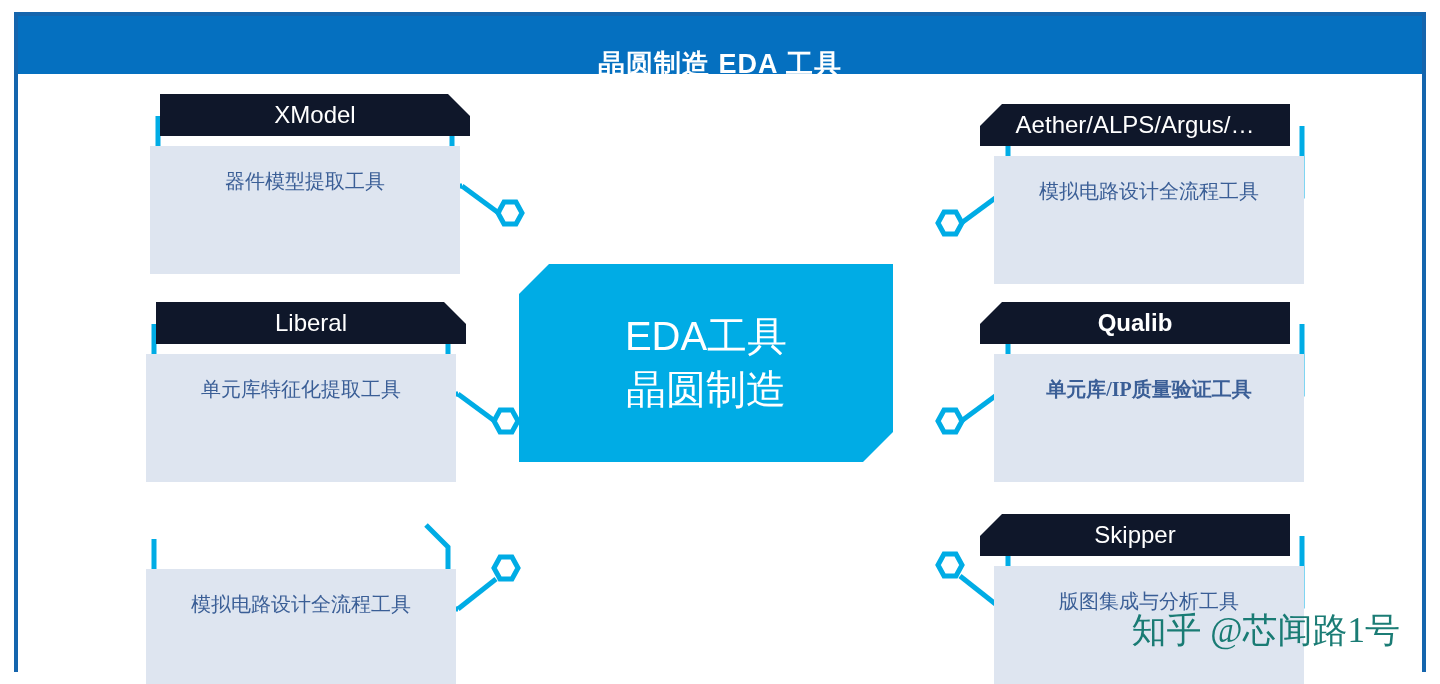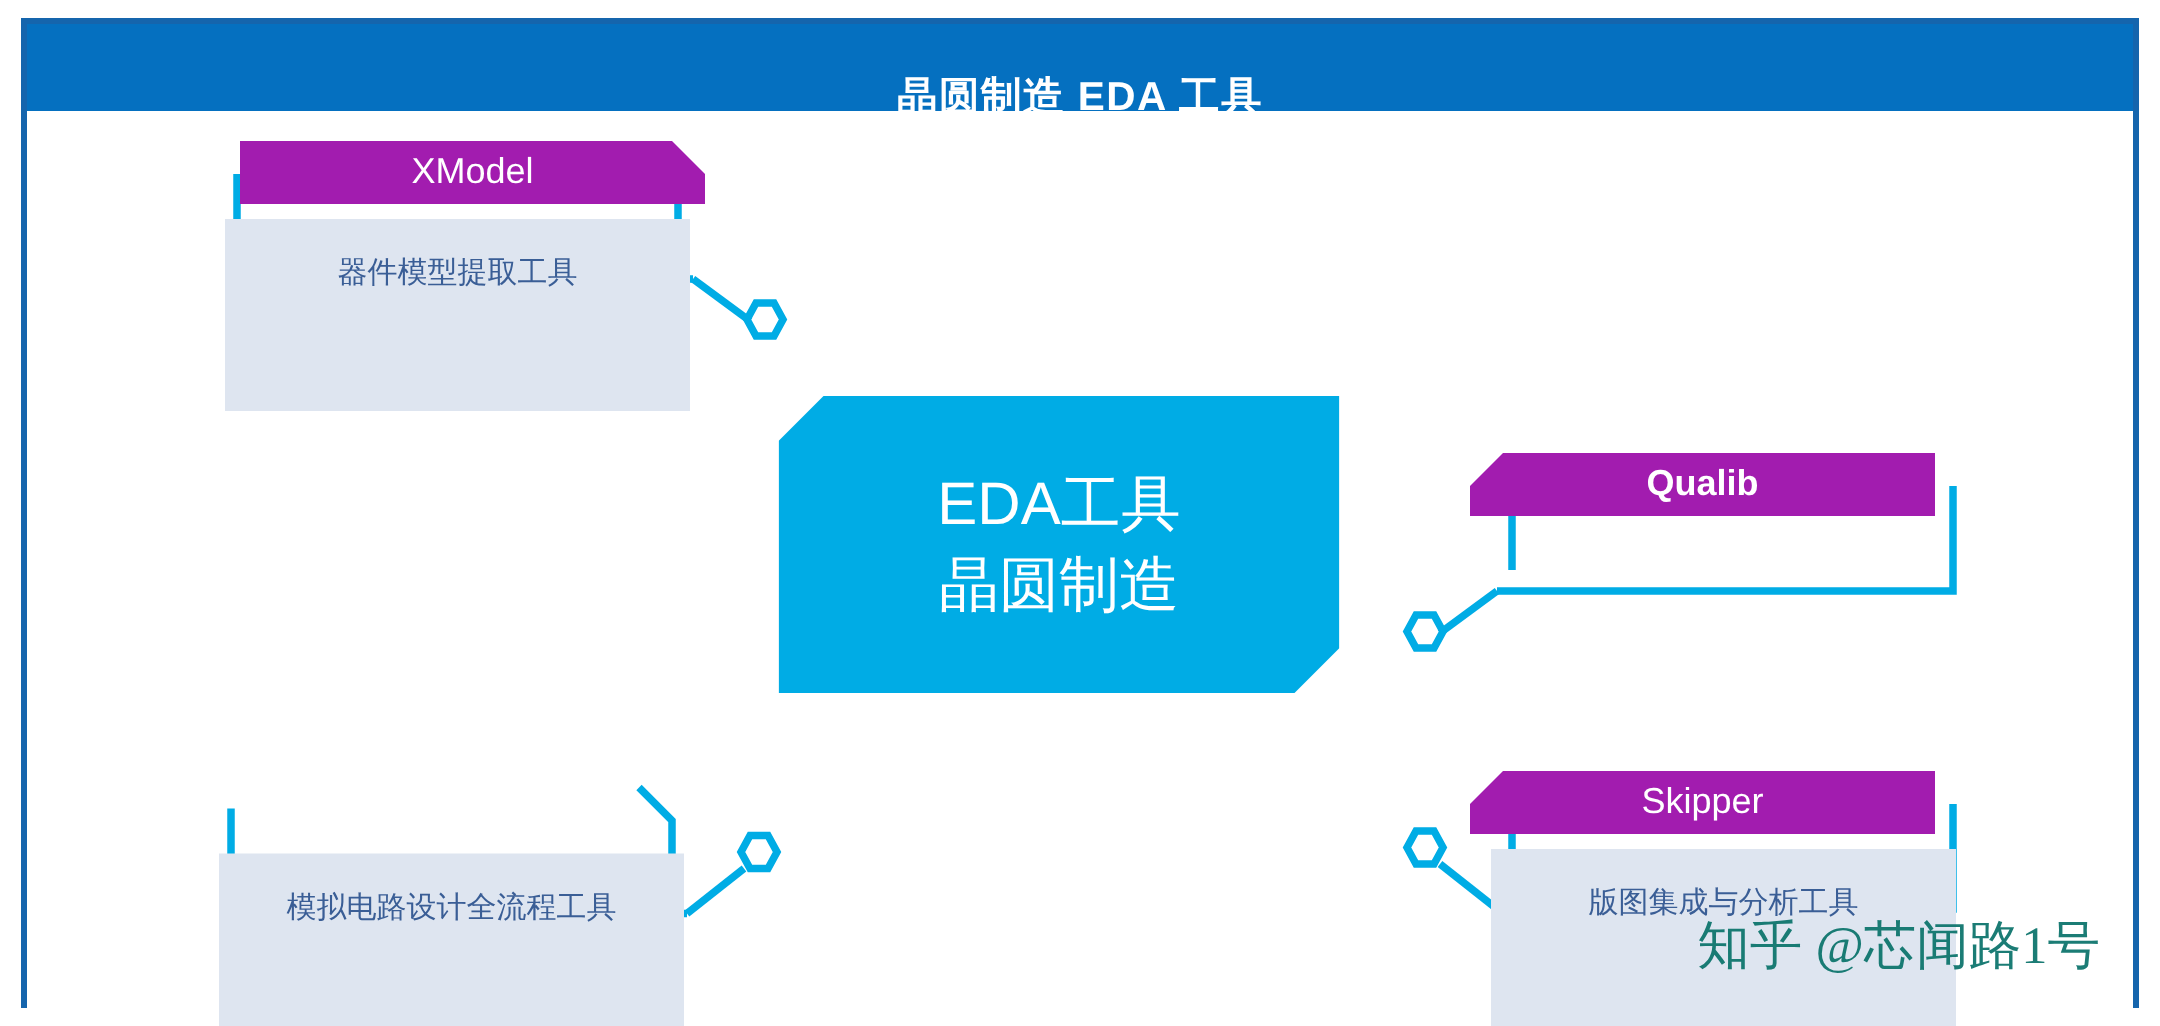--- a/index.html
+++ b/index.html
@@ -86,21 +86,21 @@
     width: 330px;
     height: 180px;
   }
 
   .card .bar {
     position: absolute;
     left: 0;
     top: 0;
     width: 310px;
     height: 42px;
-    background: #a21caf;
+    background: #0f172a;
     display: flex;
     align-items: center;
     justify-content: center;
   }
   .card.left .bar {
     left: 20px;
     -webkit-clip-path: polygon(0 0, calc(100% - 22px) 0, 100% 22px, 100% 100%, 0 100%);
     clip-path: polygon(0 0, calc(100% - 22px) 0, 100% 22px, 100% 100%, 0 100%);
   }
   .card.right .bar {
@@ -184,43 +184,74 @@
         <polygon points="424,122 436,122 442,133 436,144 424,144 418,133" fill="none" stroke="#00ACE5" stroke-width="5"></polygon>
       </svg>
       <div class="bar">
         <span class="bar-label">XModel</span>
       </div>
       <div class="body">
         <span class="body-label">器件模型提取工具</span>
       </div>
     </div>
 
+    <div class="card left" style="left:118px; top:228px;">
+      <svg class="deco" viewBox="0 0 460 220">
+        <path d="M 78 36 L 78 106 L 382 106" fill="none" stroke="#00ACE5" stroke-width="5"></path>
+        <path d="M 350 22 L 372 44 L 372 92" fill="none" stroke="#00ACE5" stroke-width="5"></path>
+        <path d="M 382 106 L 420 134" fill="none" stroke="#00ACE5" stroke-width="5"></path>
+        <polygon points="424,122 436,122 442,133 436,144 424,144 418,133" fill="none" stroke="#00ACE5" stroke-width="5"></polygon>
+      </svg>
+      <div class="bar">
+        <span class="bar-label">Liberal</span>
+      </div>
+      <div class="body">
+        <span class="body-label">单元库特征化提取工具</span>
+      </div>
+    </div>
 
     <div class="card left" style="left:118px; top:443px;">
       <svg class="deco" viewBox="0 0 460 220">
         <path d="M 78 36 L 78 106 L 382 106" fill="none" stroke="#00ACE5" stroke-width="5"></path>
         <path d="M 350 22 L 372 44 L 372 92" fill="none" stroke="#00ACE5" stroke-width="5"></path>
         <path d="M 382 106 L 420 76" fill="none" stroke="#00ACE5" stroke-width="5"></path>
         <polygon points="424,54 436,54 442,65 436,76 424,76 418,65" fill="none" stroke="#00ACE5" stroke-width="5"></polygon>
       </svg>
       <div class="body">
         <span class="body-label">模拟电路设计全流程工具</span>
       </div>
     </div>
 
-
-    <div class="card right" style="left:962px; top:228px;font-weight:bold;">
+    <div class="card right" style="left:962px; top:30px;">
       <svg class="deco" viewBox="0 0 460 220">
         <path d="M 382 36 L 382 106 L 78 106" fill="none" stroke="#00ACE5" stroke-width="5"></path>
         <path d="M 110 22 L 88 44 L 88 92" fill="none" stroke="#00ACE5" stroke-width="5"></path>
         <path d="M 78 106 L 40 134" fill="none" stroke="#00ACE5" stroke-width="5"></path>
         <polygon points="24,122 36,122 42,133 36,144 24,144 18,133" fill="none" stroke="#00ACE5" stroke-width="5"></polygon>
       </svg>
       <div class="bar">
+        <span class="bar-label">Aether/ALPS/Argus/…</span>
+      </div>
+      <div class="body">
+        <span class="body-label">模拟电路设计全流程工具</span>
+      </div>
+    </div>
+
+    <div class="card right" style="left:962px; top:228px;font-weight:bold;">
+      <svg class="deco" viewBox="0 0 460 220">
+        <path d="M 382 36 L 382 106 L 78 106" fill="none" stroke="#00ACE5" stroke-width="5"></path>
+        <path d="M 110 22 L 88 44 L 88 92" fill="none" stroke="#00ACE5" stroke-width="5"></path>
+        <path d="M 78 106 L 40 134" fill="none" stroke="#00ACE5" stroke-width="5"></path>
+        <polygon points="24,122 36,122 42,133 36,144 24,144 18,133" fill="none" stroke="#00ACE5" stroke-width="5"></polygon>
+      </svg>
+      <div class="bar">
         <span class="bar-label">Qualib</span>
+      </div>
+      <div class="body">
+        <span class="body-label">单元库/IP质量验证工具</span>
       </div>
     </div>
 
     <div class="card right" style="left:962px; top:440px;">
       <svg class="deco" viewBox="0 0 460 220">
         <path d="M 382 36 L 382 106 L 78 106" fill="none" stroke="#00ACE5" stroke-width="5"></path>
         <path d="M 110 22 L 88 44 L 88 92" fill="none" stroke="#00ACE5" stroke-width="5"></path>
         <path d="M 78 106 L 40 76" fill="none" stroke="#00ACE5" stroke-width="5"></path>
         <polygon points="24,54 36,54 42,65 36,76 24,76 18,65" fill="none" stroke="#00ACE5" stroke-width="5"></polygon>
       </svg>

